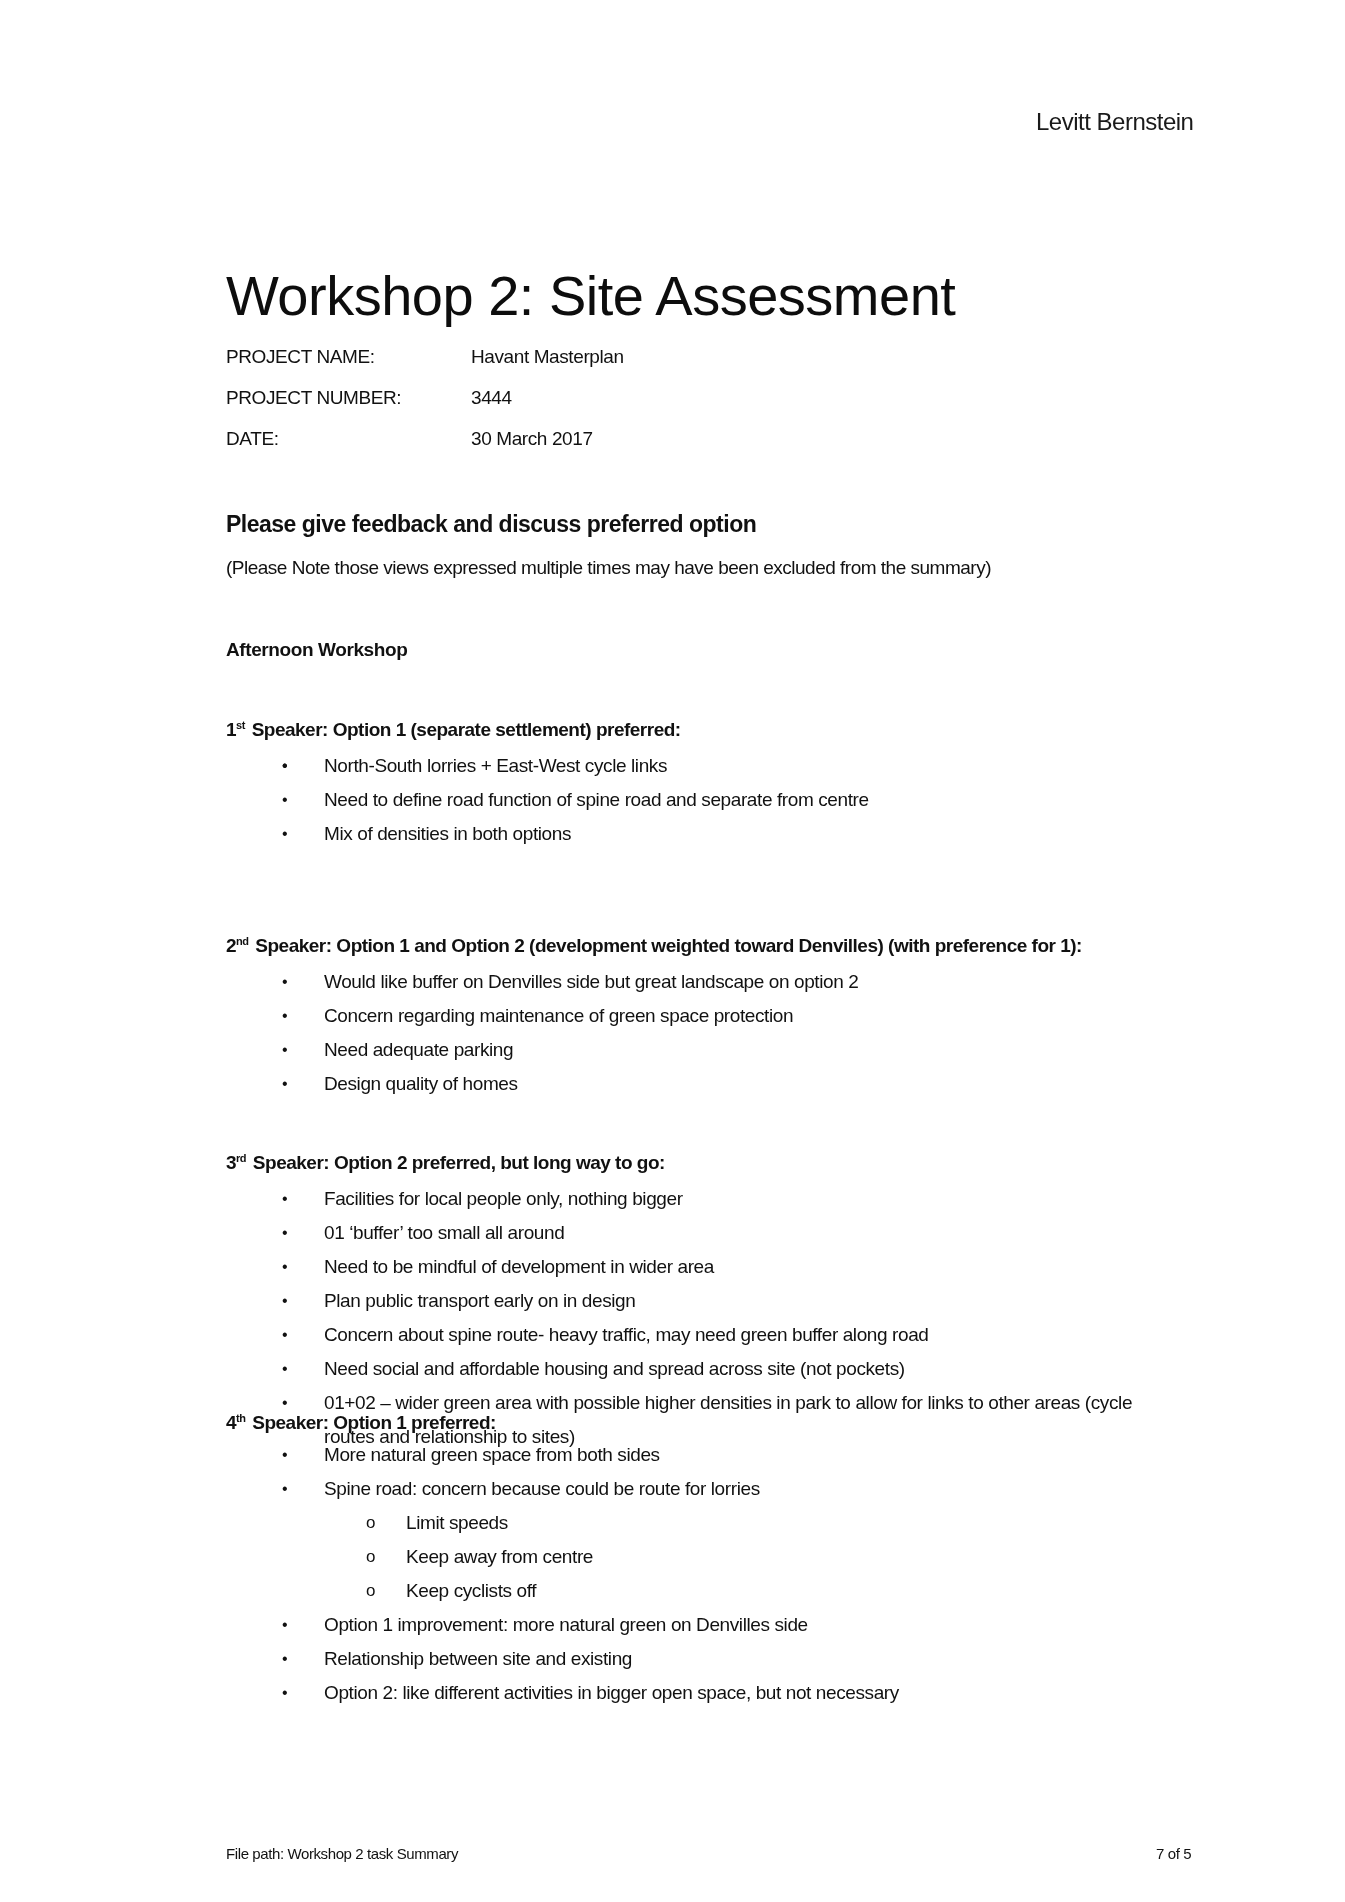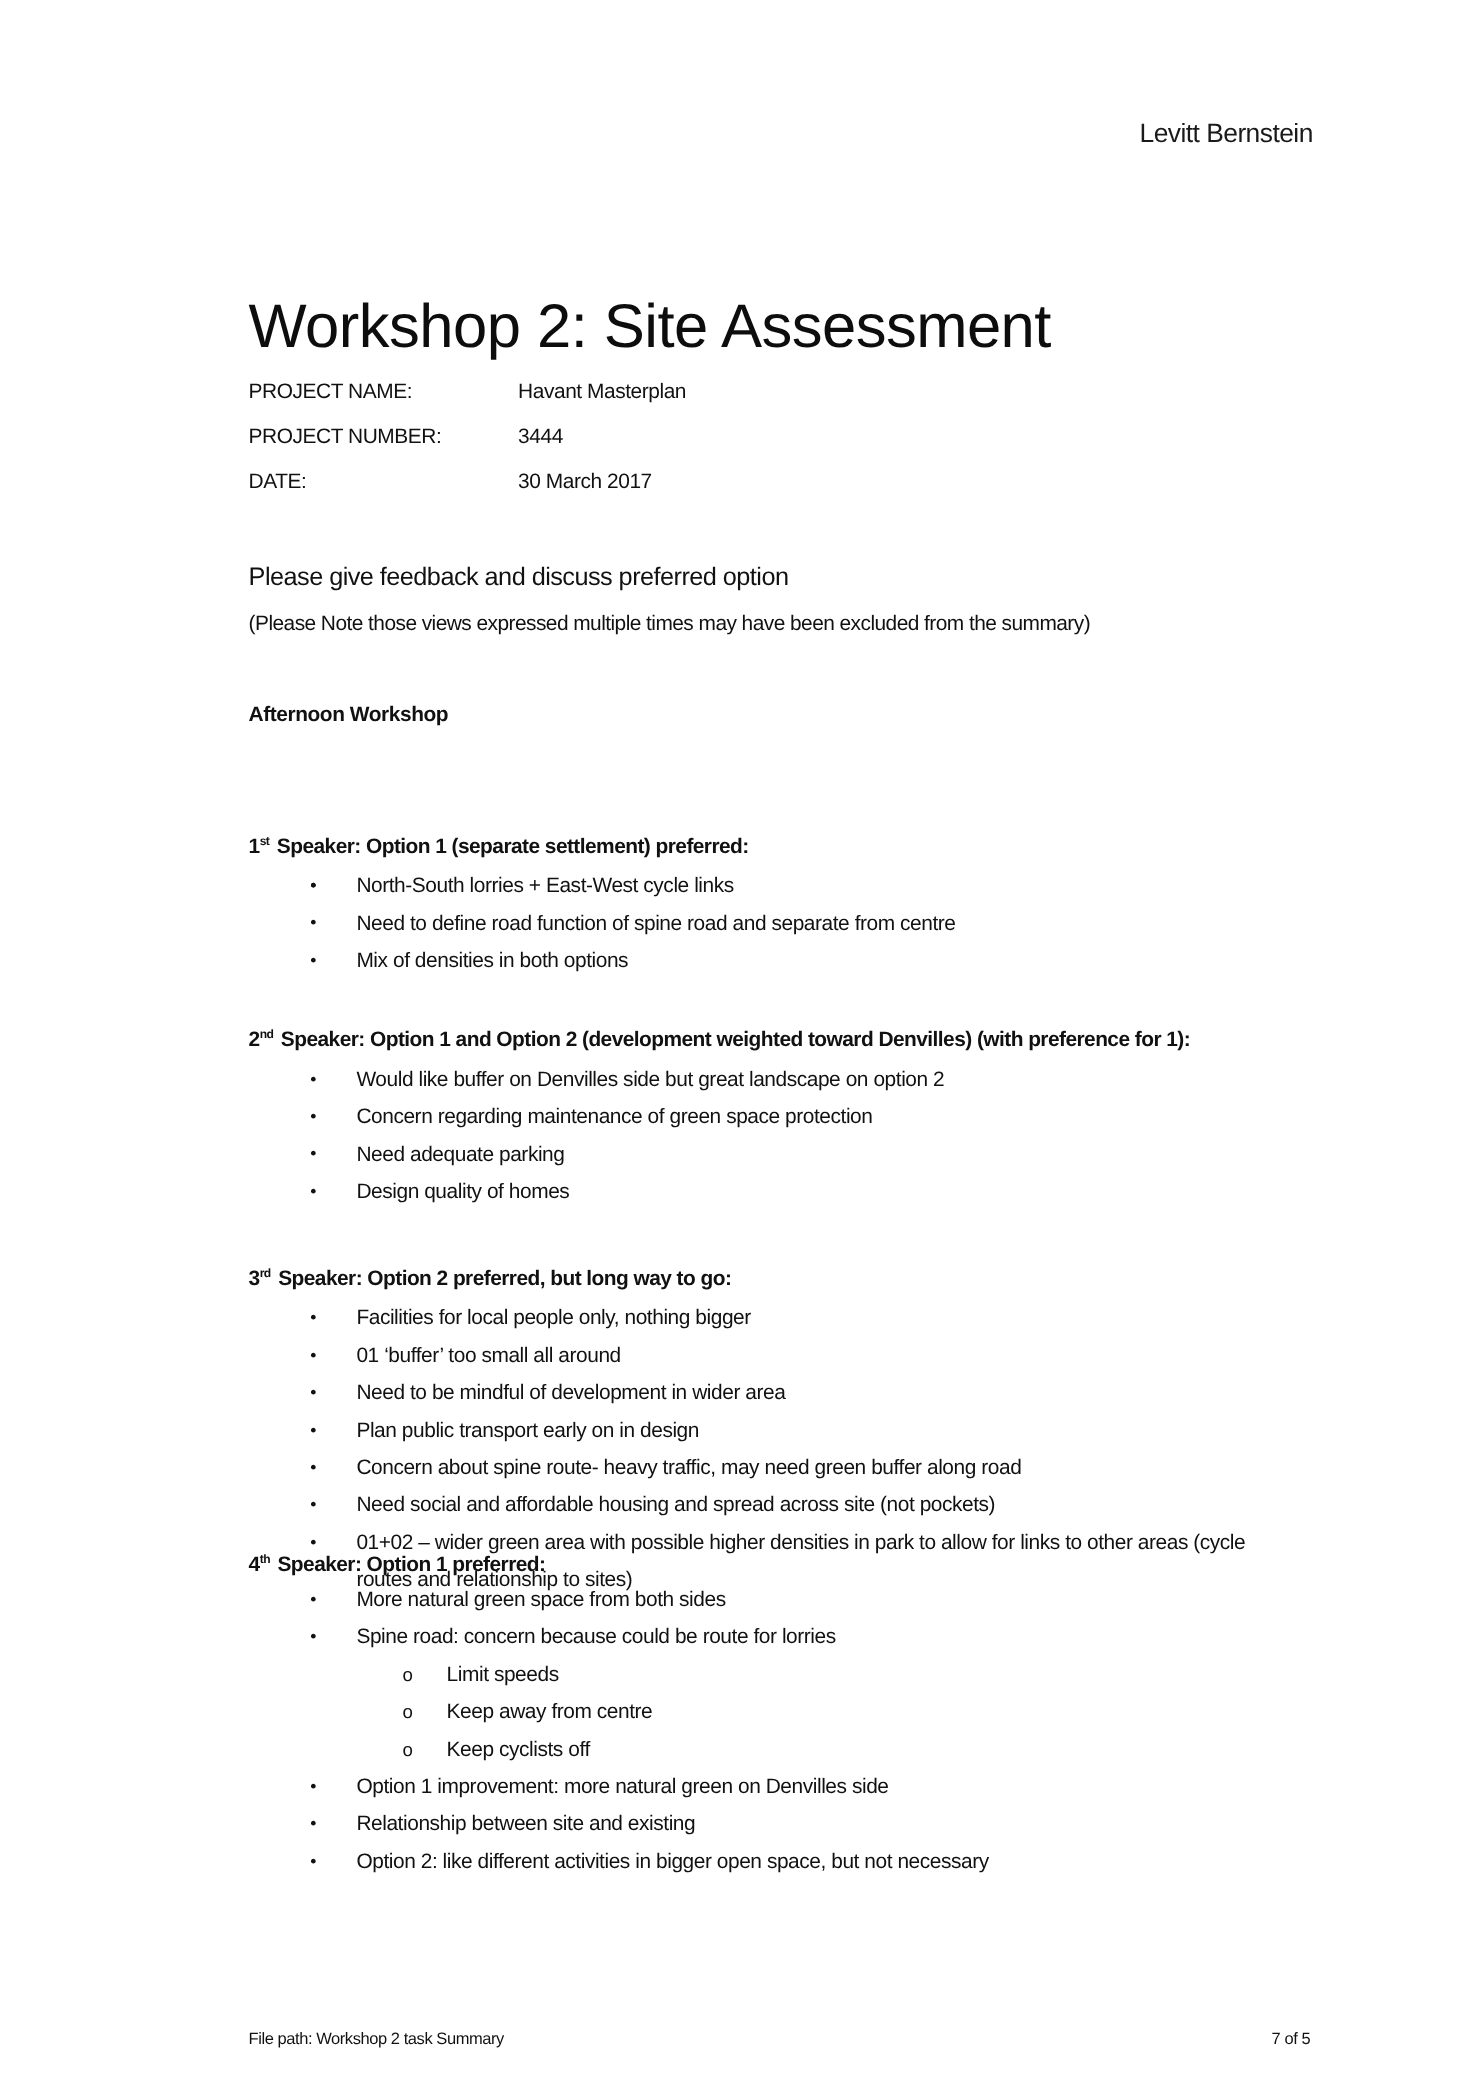--- a/index.html
+++ b/index.html
@@ -13,21 +13,21 @@
   }
   .title {
     position: absolute; left: 226px; top: 263px;
     font-size: 56px; font-weight: normal; letter-spacing: -0.5px; margin: 0; color: #0d0d0d;
   }
   .meta { position: absolute; left: 226px; top: 346px; font-size: 19px; }
   .meta-row { height: 41px; display: flex; letter-spacing: -0.4px; }
   .meta-label { width: 245px; }
   .section-title {
     position: absolute; left: 226px; top: 511px;
-    font-size: 23px; font-weight: normal; letter-spacing: -0.5px; margin: 0;
+    font-size: 23px; font-weight: bold; letter-spacing: -0.5px; margin: 0;
   }
   .note { position: absolute; left: 226px; top: 557px; font-size: 19px; letter-spacing: -0.5px; }
   .subhead { position: absolute; left: 226px; top: 639px; font-size: 19px; font-weight: bold; letter-spacing: -0.4px; }
   .speaker { position: absolute; left: 226px; width: 1000px; }
   .speaker-title { font-size: 19px; font-weight: bold; letter-spacing: -0.5px; height: 30px; }
   .speaker-title sup { font-size: 11px; vertical-align: 7px; margin-right: 2px; }
   ul.bullets { list-style: none; margin: 0; padding: 0; }
   ul.bullets > li {
     position: relative; padding-left: 98px; font-size: 19px; line-height: 34px;
     letter-spacing: -0.4px;
@@ -60,21 +60,21 @@
   <div class="meta-row">
     <span class="meta-label">DATE:</span>
     <span>30 March 2017</span>
   </div>
 </div>
 
 <h2 class="section-title">Please give feedback and discuss preferred option</h2>
 <div class="note">(Please Note those views expressed multiple times may have been excluded from the summary)</div>
 <div class="subhead">Afternoon Workshop</div>
 
-<div class="speaker" style="top:719px;margin-top:40px;">
+<div class="speaker" style="top:719px;">
   <div class="speaker-title">
     <span>1</span><sup>st</sup><span> Speaker: Option 1 (separate settlement) preferred:</span>
   </div>
   <ul class="bullets">
     <li><span class="bullet">•</span></li>
     <li><span class="bullet">•</span><span>North-South lorries + East-West cycle links</span></li>
     <li><span class="bullet">•</span><span>Need to define road function of spine road and separate from centre</span></li>
     <li><span class="bullet">•</span><span>Mix of densities in both options</span></li>
   </ul>
 </div>

